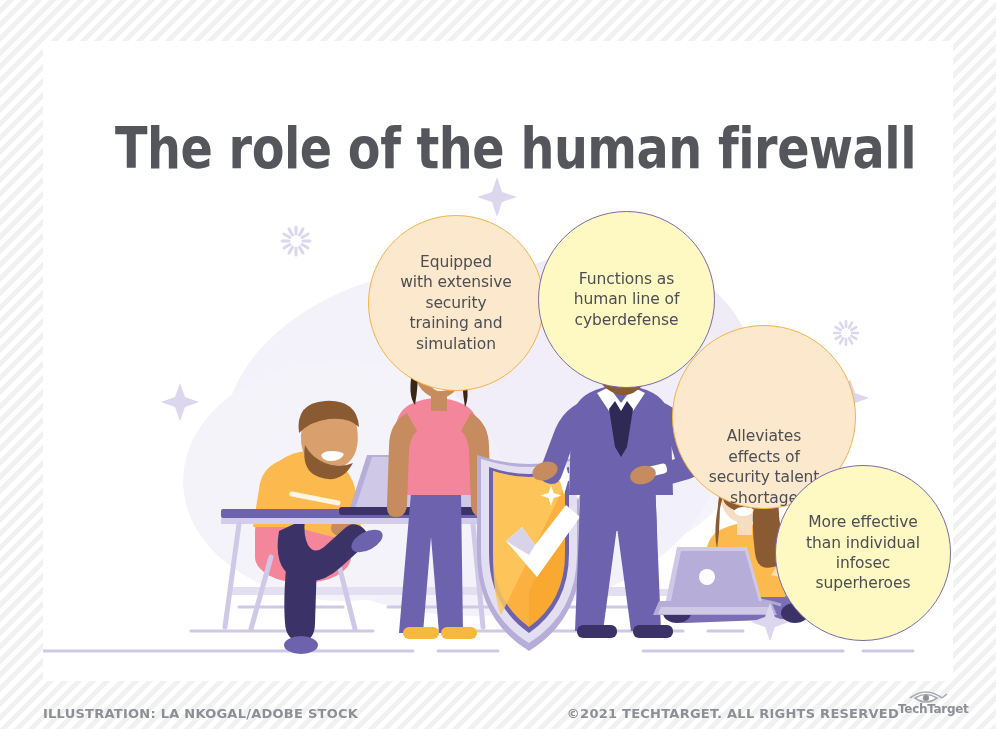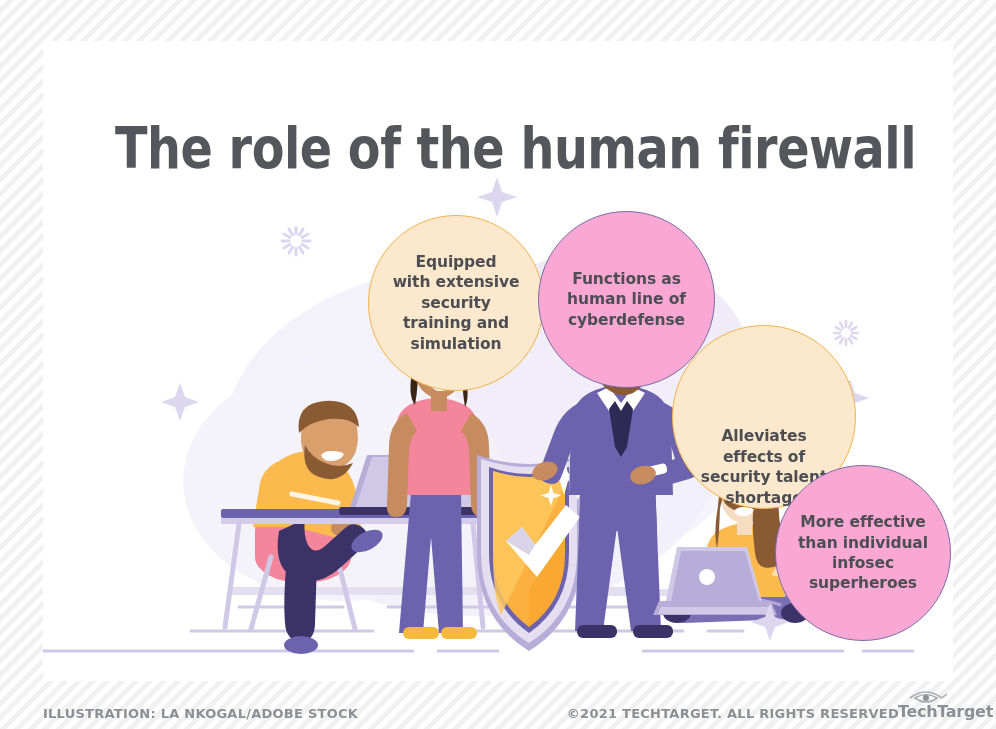--- a/index.html
+++ b/index.html
@@ -66,33 +66,33 @@
   
   .bubble {
     position: absolute;
     border-radius: 50%;
     display: flex;
     align-items: center;
     justify-content: center;
     text-align: center;
     color: #4c4e54;
     font-size: 15.5px;
-    font-weight: 700;
+    font-weight: 400;
     line-height: 1.32;
     font-family: "DejaVu Sans", "Liberation Sans", sans-serif;
     box-sizing: border-box;
     letter-spacing: -0.1px;
   }
   .bubble span { display:block; padding: 0 8px; }
   .bubble.peach {
     background: #fce9cd;
     border: 1.5px solid #f3b24a;
   }
   .bubble.lilac {
-    background: #f9a8d4;
+    background: #fef9c3;
     border: 1.5px solid #7b6aa8;
   }
 
   
   #b-equipped     { left: 325px; top: 174px;  width: 176px; height: 176px; z-index: 7; }
   #b-functions    { left: 495px; top: 170px;  width: 177px; height: 177px; z-index: 8; }
   #b-includes     { left: 193px; top: 275px;  width: 176px; height: 176px; z-index: 6; }
   #b-alleviates   { left: 629px; top: 284px;  width: 184px; height: 184px; z-index: 6; align-items: flex-end; }
   #b-understands  { left: 99px;  top: 416px;  width: 180px; height: 180px; z-index: 5; }
   #b-moreeffective{ left: 732px; top: 424px;  width: 176px; height: 176px; z-index: 9; }
@@ -114,21 +114,21 @@
     position: absolute;
     right: 40px;
     top: 690px;
     width: 58px;
     height: 28px;
   }
   #logo .wordmark {
     position: absolute;
     left: 0; top: 12px;
     font-family: "DejaVu Sans", "Liberation Sans", sans-serif;
-    font-size: 16px;
+    font-size: 12px;
     font-weight: 700;
     color: #8d8f96;
     letter-spacing: -0.3px;
     white-space: nowrap;
   }
 </style>
 </head>
 <body>
 
 <div id="infographic">

